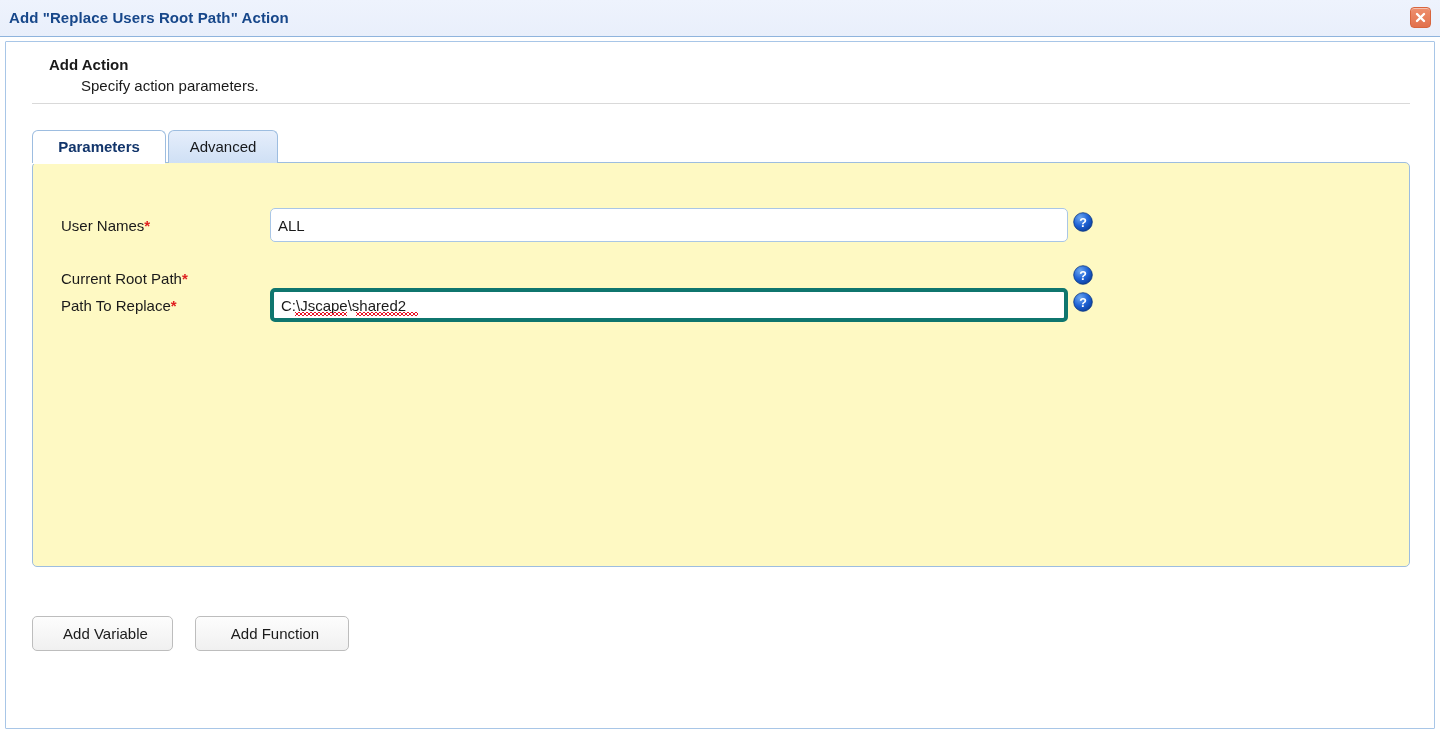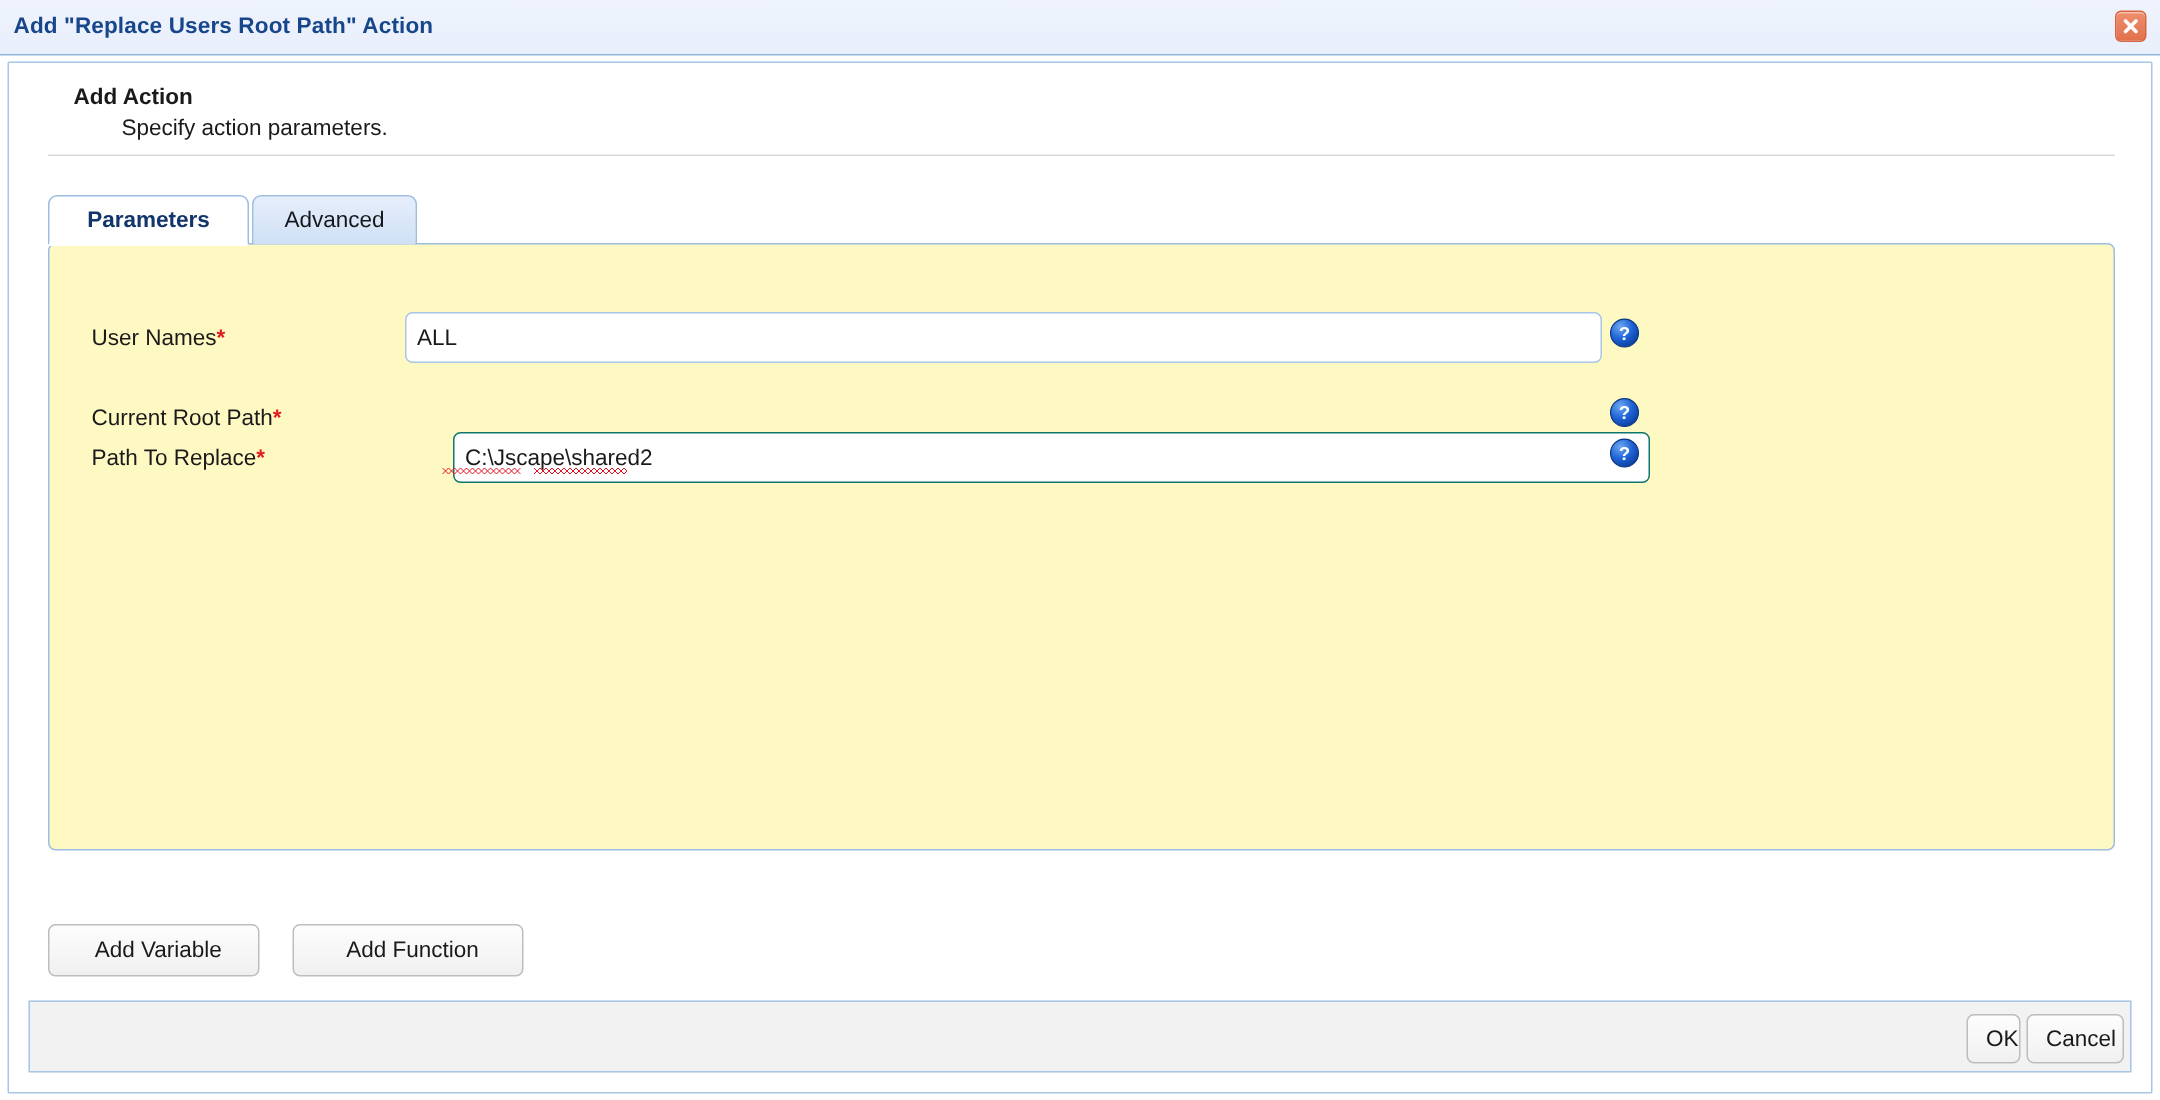--- a/index.html
+++ b/index.html
@@ -204,22 +204,21 @@
     border: 1px solid #a9c6e6;
     border-radius: 5px;
     background: #ffffff;
     font-family: "Liberation Sans", sans-serif;
     font-size: 15px;
     color: #1a1a1a;
     padding: 0 7px;
     outline: none;
   }
   .finput.focused {
-    border: 1px solid #0f766e;
-    margin-left: 32px;
+    border: 4px solid #0f766e;
   }
   
   .squiggle-wrap {
     position: absolute;
     left: 237px;
     top: 0;
     width: 798px;
     height: 34px;
     pointer-events: none;
   }
@@ -372,19 +371,15 @@
           </svg>
         </div>
 
       </div>
     </div>
     <div class="tab-notch"></div>
 
     <button class="btn add-variable-btn">Add Variable</button>
     <button class="btn add-function-btn">Add Function</button>
 
-    <div class="footer">
-      <button class="btn ok-btn">OK</button>
-      <button class="btn cancel-btn">Cancel</button>
-    </div>
 
   </div>
 </div>
 
 </body></html>

